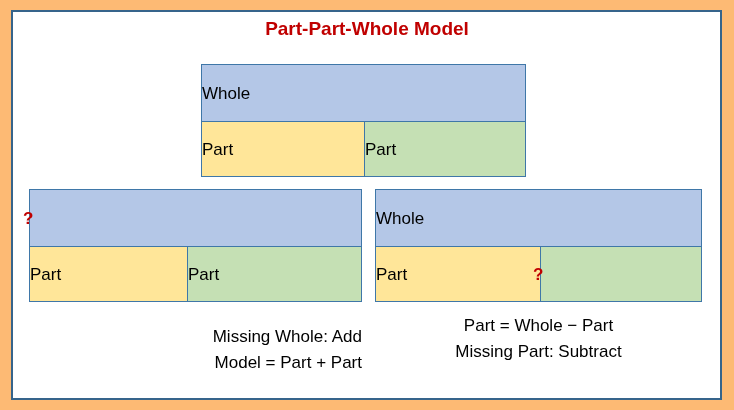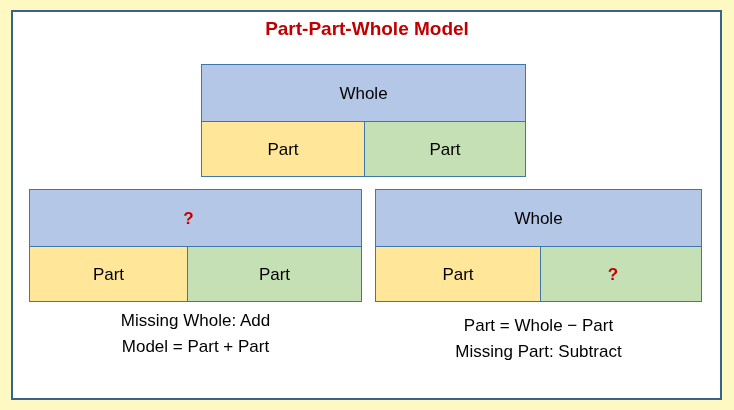--- a/index.html
+++ b/index.html
@@ -11,21 +11,21 @@
     width: 734px;
     height: 410px;
     font-family: "Liberation Sans", sans-serif;
     overflow: hidden;
   }
 
   #canvas {
     position: relative;
     width: 734px;
     height: 410px;
-    background: #fef9c3;
+    background: #fdba74;
   }
 
   
   #outer-frame {
     position: absolute;
     left: 11px;
     top: 10px;
     width: 711px;
     height: 390px;
     border: 2px solid #36648b;
@@ -47,21 +47,21 @@
     white-space: nowrap;
   }
 
   
   .bar {
     position: absolute;
     box-sizing: border-box;
     border: 1px solid #3f77a8;
     display: flex;
     align-items: center;
-    justify-content: center;
+    justify-content: flex-start;
     font-size: 17px;
     color: #000000;
     line-height: 1;
   }
   .bar.whole   { background: #b4c7e7; }
   .bar.yellow  { background: #ffe699; }
   .bar.green   { background: #c5e0b4; }
 
   .qmark {
     color: #c00000;
@@ -90,21 +90,21 @@
 
   
   .caption {
     position: absolute;
     text-align: center;
     font-size: 17px;
     color: #000000;
     line-height: 26px;
     white-space: nowrap;
   }
-  #caption-left  { left: 29px;  top: 308px; width: 333px; }
+  #caption-left  { left: 29px;  top: 324px; width: 333px; text-align: right; }
   #caption-right { left: 375px; top: 313px; width: 327px; }
   .caption-line { display: block; }
 </style>
 </head>
 <body>
 
 <div id="canvas">
 
   <div id="outer-frame"></div>
 

